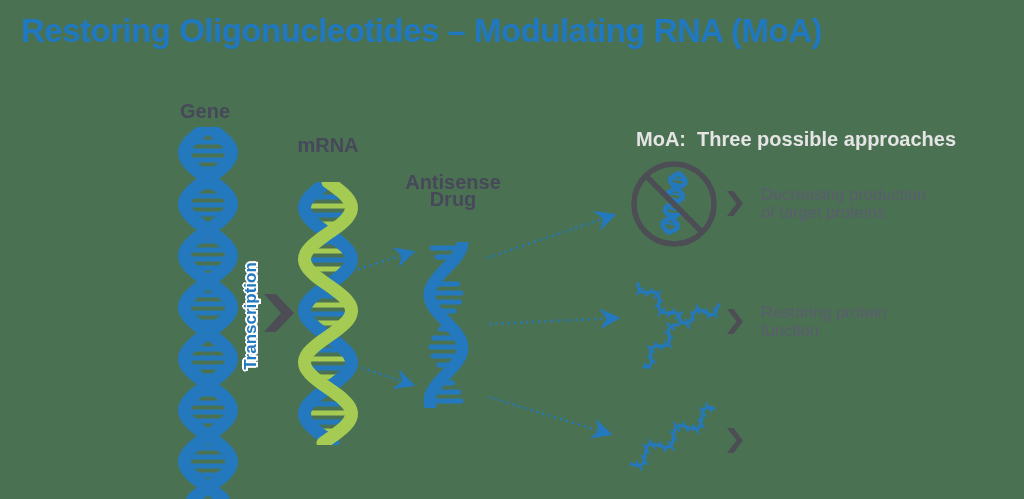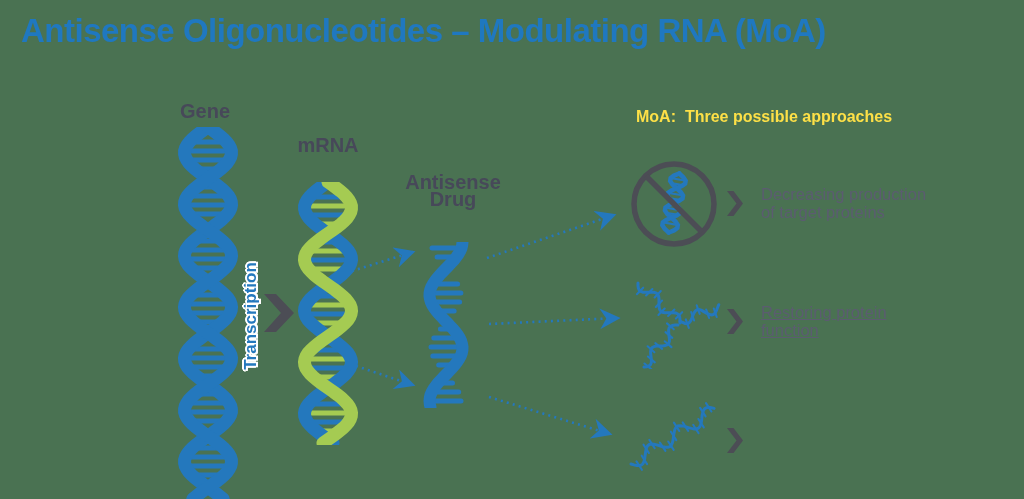--- a/index.html
+++ b/index.html
@@ -23,36 +23,36 @@
   .mrna-lbl{left:293px; top:117px; width:70px;margin-top:20px;}
   .antisense-lbl{left:405px; top:174px; width:96px;}
   .transcription{
     position:absolute; left:251px; top:316px;
     transform:translate(-50%,-50%) rotate(-90deg);
     font-size:17px; font-weight:bold; color:#2478BD; white-space:nowrap;
     text-shadow:-1.5px -1.5px 0 #fff, 1.5px -1.5px 0 #fff, -1.5px 1.5px 0 #fff,
                  1.5px 1.5px 0 #fff, 0 -2px 0 #fff, 0 2px 0 #fff, -2px 0 0 #fff, 2px 0 0 #fff;
   }
   .moa-heading{
-    position:absolute; left:636px; top:108px;
-    font-size:16px; font-weight:bold; color:#fde047; white-space:pre-wrap;
+    position:absolute; left:636px; top:128px;
+    font-size:20px; font-weight:bold; color:#e5e5e5; white-space:pre-wrap;
   }
   .approach-text{
     position:absolute; left:761px; width:245px;
     font-size:16.5px; line-height:17.5px; color:#5B5C70; white-space:pre-line;
   }
-  .t1{top:186px;} .t2{top:304px;text-decoration:underline;} .t3{top:398px;}
+  .t1{top:186px;} .t2{top:304px;} .t3{top:398px;}
   svg{display:block;}
 </style>
 </head>
 <body>
 
 <div class="stage">
 
-  <h1 class="title">Antisense Oligonucleotides – Modulating RNA (MoA)</h1>
+  <h1 class="title">Restoring Oligonucleotides – Modulating RNA (MoA)</h1>
 
   <svg class="abs" style="left:0;top:0;" width="1024" height="499">
     <defs>
       <marker id="ah" viewBox="0 0 8 8" refX="7" refY="4" markerWidth="8" markerHeight="8" orient="auto">
         <path d="M0,0 L8,4 L0,8 L2.5,4 Z" fill="#2478BD"></path>
       </marker>
     </defs>
     <g stroke="#2478BD" stroke-width="2.6" stroke-dasharray="2 4.2" fill="none">
       <line x1="352" y1="271" x2="413" y2="252" marker-end="url(#ah)"></line>
       <line x1="356" y1="366" x2="413" y2="385" marker-end="url(#ah)"></line>

